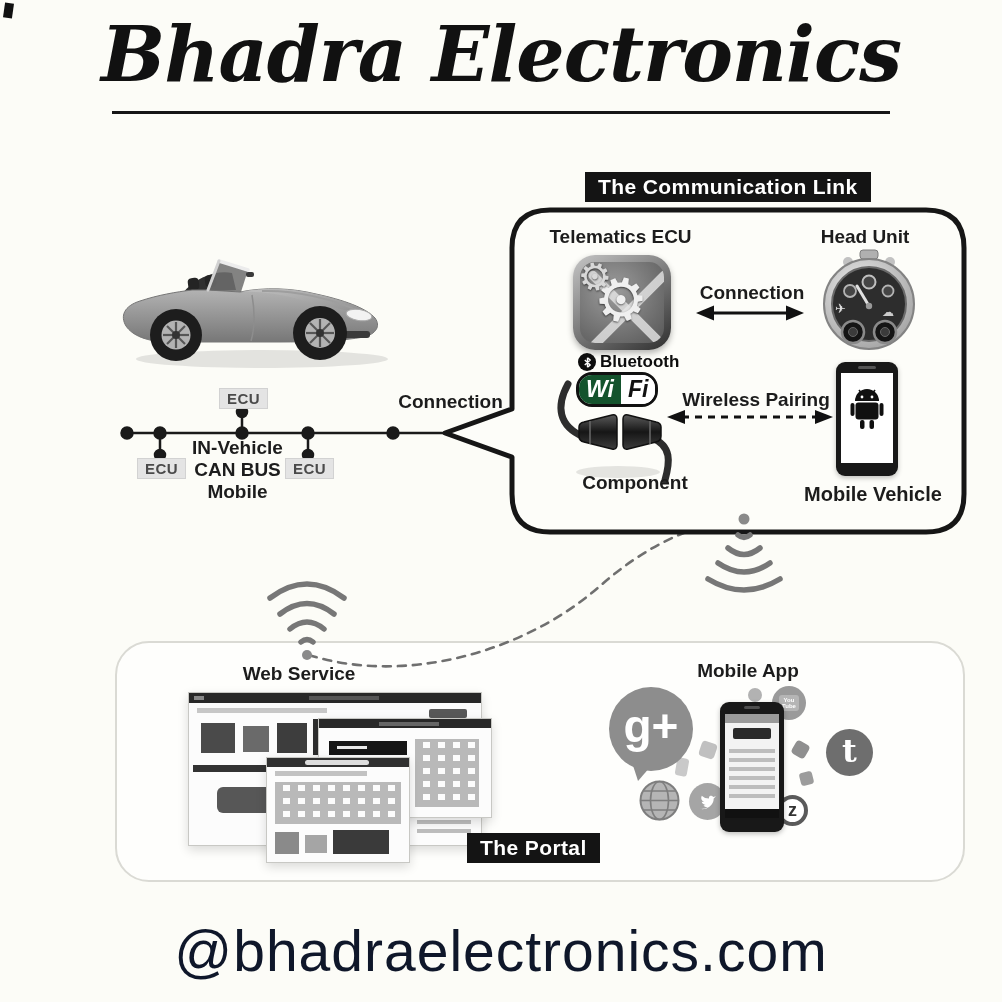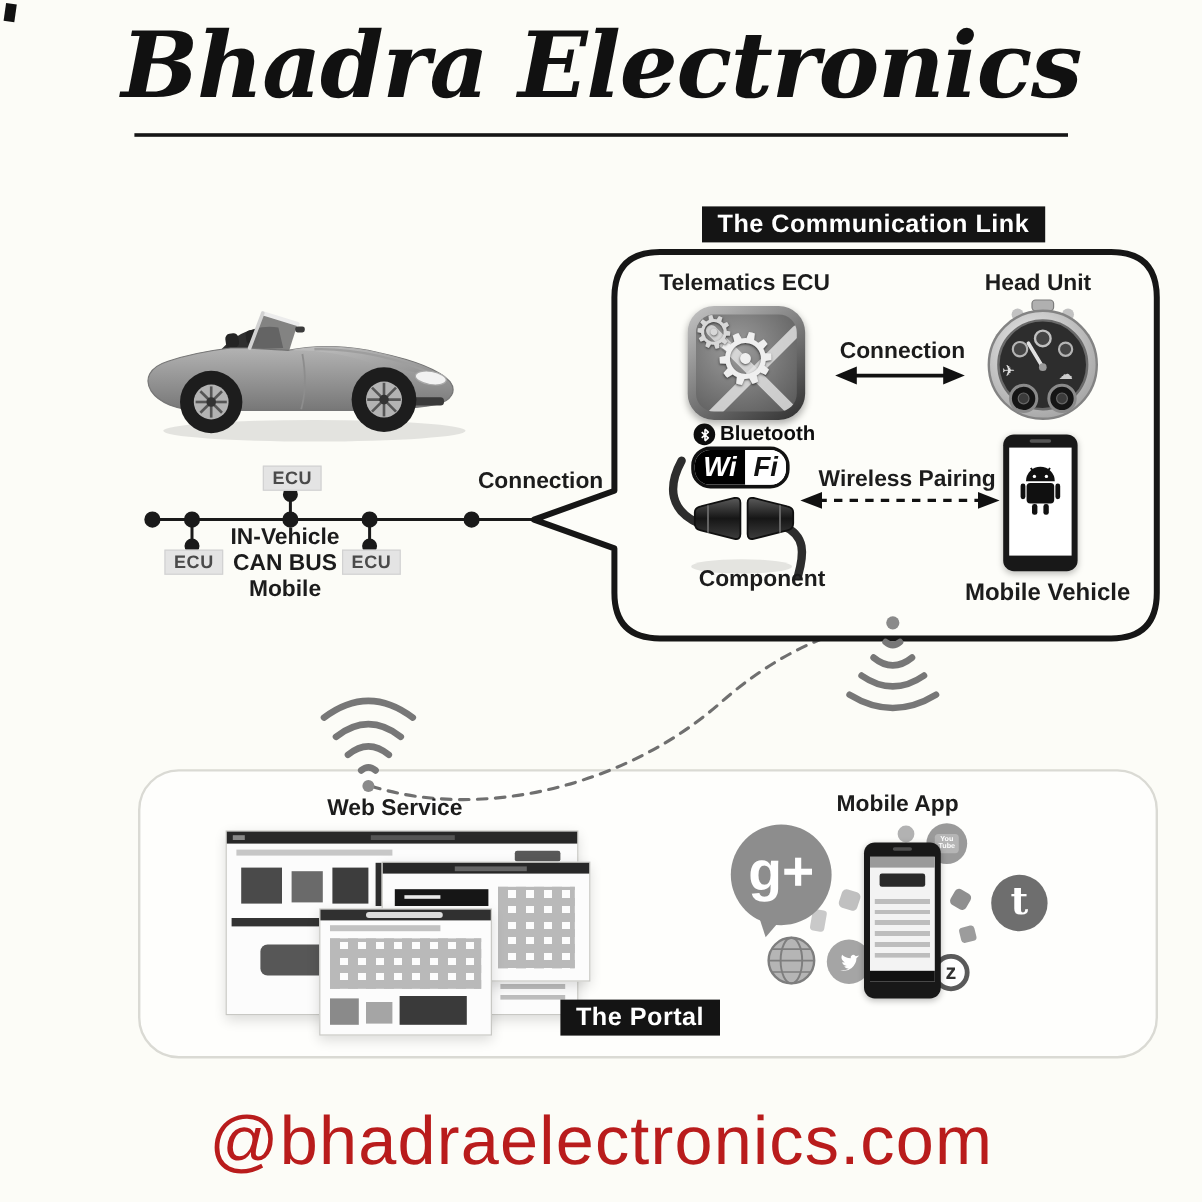--- a/index.html
+++ b/index.html
@@ -12,33 +12,33 @@
        overflow:hidden;font-family:"Liberation Sans",sans-serif;}
   .abs{position:absolute;}
   .seclabel{background:var(--label-bg);color:var(--label-fg);font-weight:bold;font-size:21px;
             padding:3px 13px;letter-spacing:.4px;white-space:nowrap;}
   .dlabel{font-weight:bold;font-size:19px;color:#1c1c1c;text-align:center;line-height:21px;}
   .ecu-chip{background:var(--ecu-chip-bg);color:var(--ecu-chip-fg);font-weight:bold;font-size:15px;
             padding:1px 7px;border:1px solid #d2d2d2;letter-spacing:.5px;}
   .title{width:100%;text-align:center;font-family:"DejaVu Serif",serif;font-style:italic;
          font-weight:800;font-size:76px;color:#111;letter-spacing:-1px;}
   .rule{background:#161616;height:3px;}
-  .footer{width:100%;text-align:center;font-size:57px;color:#b91c1c;letter-spacing:1px;}
+  .footer{width:100%;text-align:center;font-size:57px;color:#0f172a;letter-spacing:1px;}
   svg{display:block;overflow:visible;}
   
   .bwin{background:#fcfcfc;border:1px solid #c8c8c4;box-shadow:0 4px 10px rgba(0,0,0,.14);}
   .btb{position:absolute;left:0;top:0;right:0;background:#282828;}
   .blk{position:absolute;}
   .rows{background-image:repeating-linear-gradient(0deg,#bdbdbd 0 4px,transparent 4px 9px);}
   .grid{background-image:repeating-linear-gradient(0deg,#b9b9b9 0 7px,transparent 7px 13px),
                          repeating-linear-gradient(90deg,#b9b9b9 0 8px,transparent 8px 15px);}
   
   .wifilogo{display:inline-flex;border:3px solid #111;border-radius:16px;overflow:hidden;background:#fff;}
   .wifilogo span{font-weight:bold;font-style:italic;font-size:23px;padding:1px 7px;line-height:27px;}
-  .wifilogo .wi{background:#000000;color:#fff;}
+  .wifilogo .wi{background:#14532d;color:#fff;}
   .wifilogo .fi{background:#fff;color:#111;}
   .btrow{display:flex;align-items:center;gap:4px;}
   .btcirc{width:18px;height:18px;border-radius:50%;background:#0d0d0d;display:flex;align-items:center;justify-content:center;}
   .bttxt{font-weight:bold;font-size:17px;color:#0d0d0d;}
   
   .phone{background:#181818;border-radius:9px;box-shadow:0 2px 5px rgba(0,0,0,.25);}
   .pscreen{position:absolute;background:#fff;}
   .circ{border-radius:50%;display:flex;align-items:center;justify-content:center;color:#fff;font-weight:bold;}
   .gearbox{border-radius:22px;background:linear-gradient(145deg,#c6c6c6,#2e2e2e);box-shadow:0 3px 6px rgba(0,0,0,.3);}
   .gearin{position:absolute;inset:7px;border-radius:15px;background:radial-gradient(circle at 40% 35%,#9c9c9c,#565656);overflow:hidden;}
@@ -264,21 +264,21 @@
     <g stroke="#777" stroke-width="5.5" fill="none" stroke-linecap="round">
       <path d="M8,30 Q45,2 82,30"></path>
       <path d="M18,46 Q45,25 72,46"></path>
       <path d="M28,61 Q45,47 62,61"></path>
       <path d="M39,74 Q45,69 51,74"></path>
     </g>
     <circle cx="45" cy="87" r="5" fill="#8a8a8a"></circle>
   </svg>
 
 
-  <div class="abs dlabel" style="left:264px;top:663px;width:130px;z-index:2;">Web Service</div>
+  <div class="abs dlabel" style="left:234px;top:663px;width:130px;z-index:2;">Web Service</div>
 
   <div class="abs bwin" style="left:188px;top:692px;width:292px;height:152px;z-index:2;">
     <div class="btb" style="height:10px;">
         <div class="abs" style="left:5px;top:3px;width:10px;height:4px;background:#888;"></div>
         <div class="abs" style="left:120px;top:3px;width:70px;height:4px;background:#555;"></div>
       </div>
     <div class="blk" style="left:8px;top:15px;width:130px;height:5px;background:#c7c7c7;"></div>
     <div class="blk" style="left:240px;top:16px;width:38px;height:9px;background:#585858;border-radius:2px;"></div>
     <div class="blk" style="left:12px;top:30px;width:34px;height:30px;background:#4a4a4a;"></div>
     <div class="blk" style="left:54px;top:33px;width:26px;height:26px;background:#6a6a6a;"></div>

